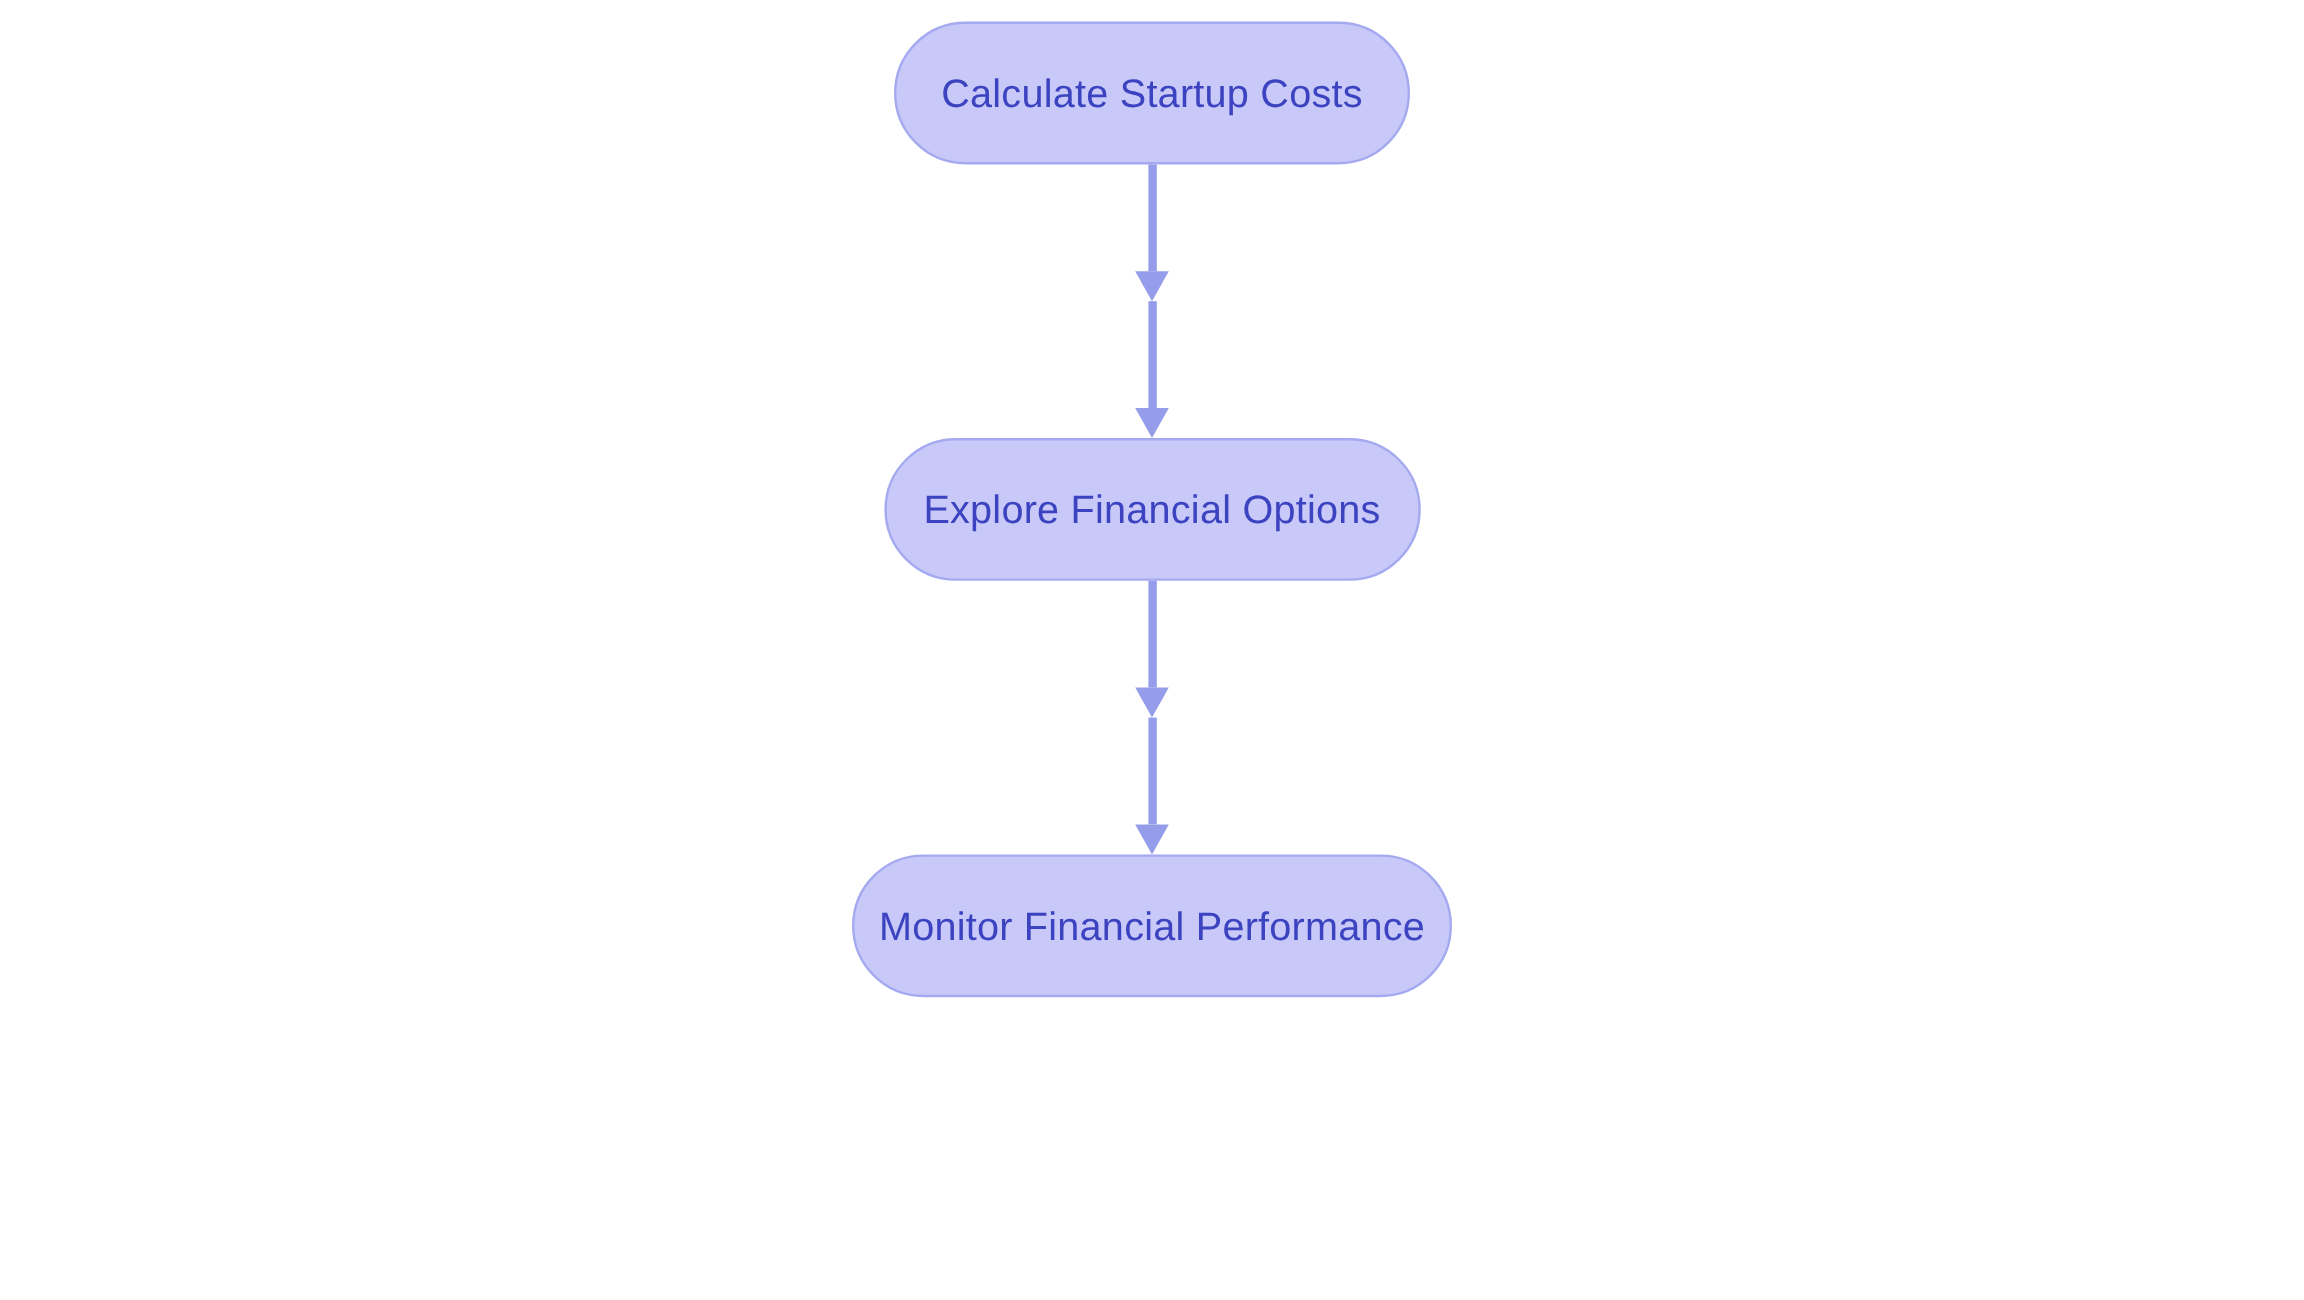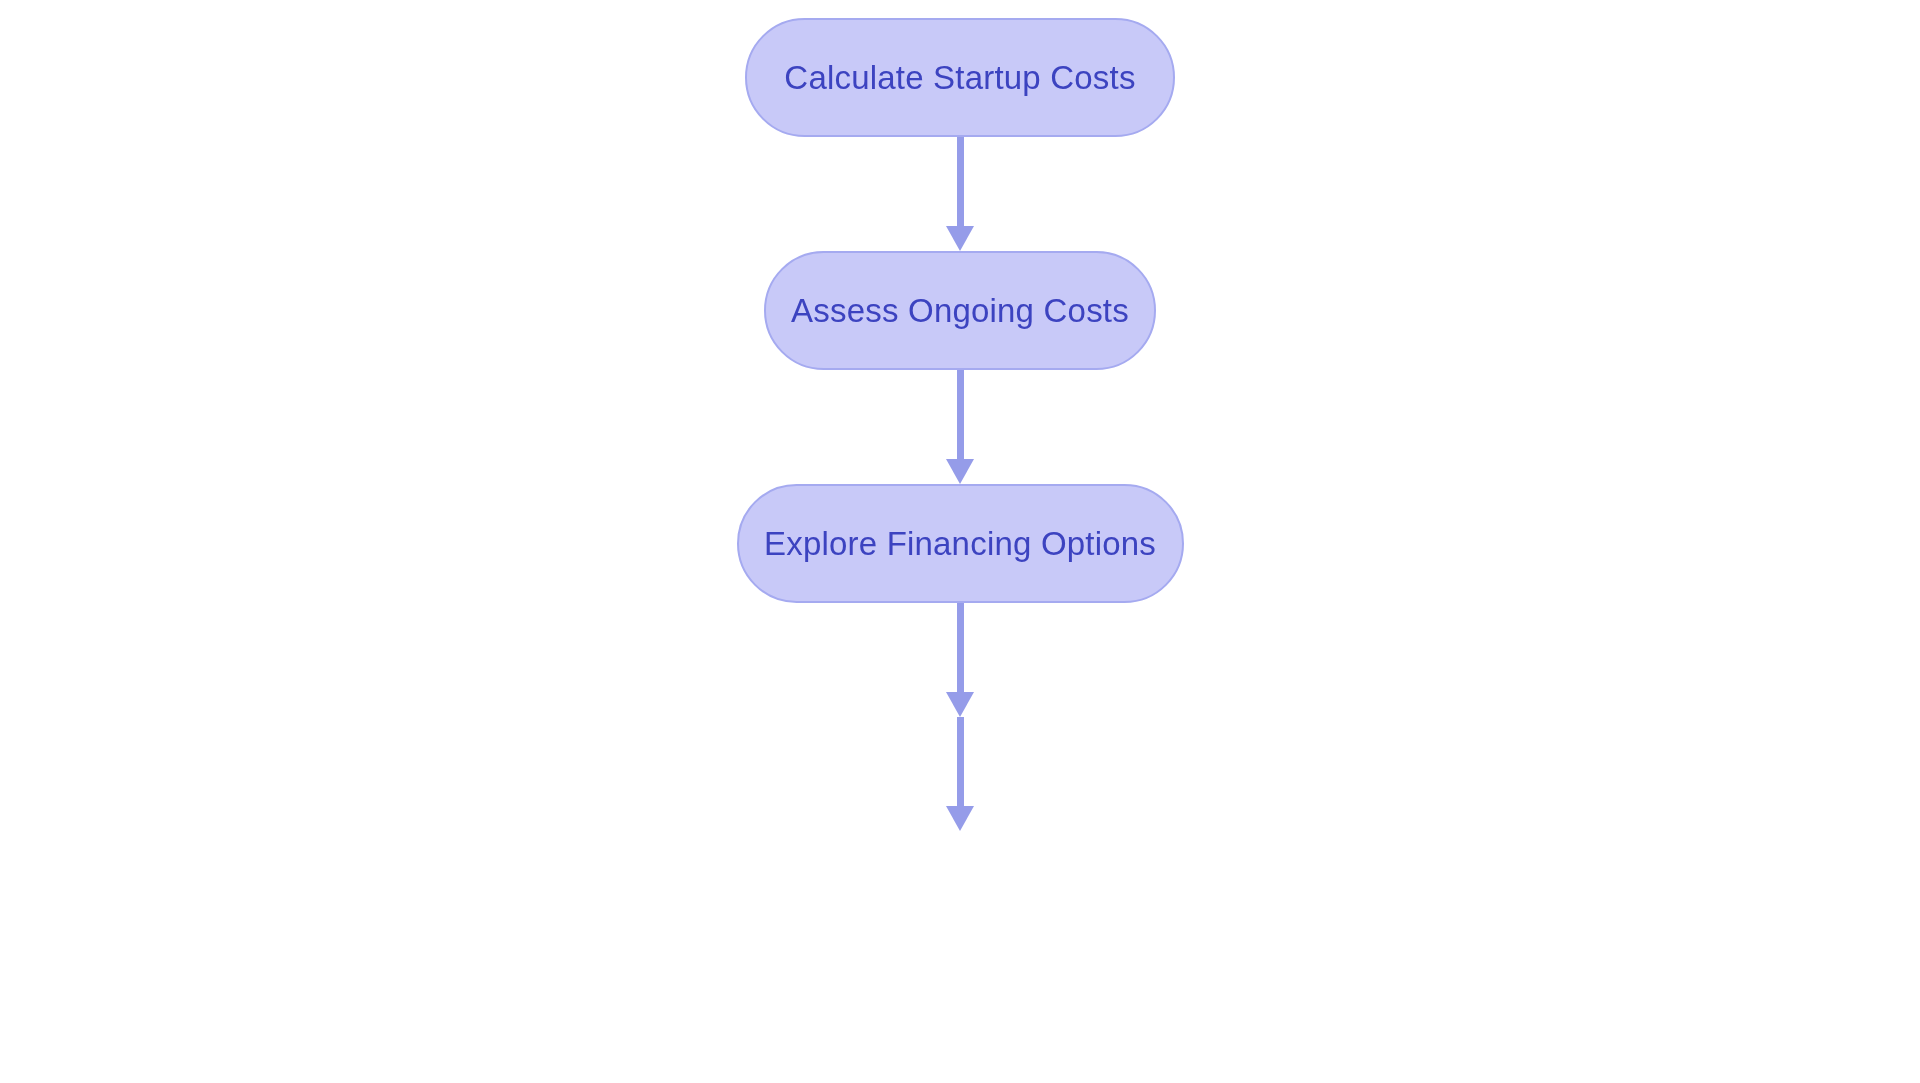--- a/index.html
+++ b/index.html
@@ -75,39 +75,39 @@
 
     <div class="node w1">
       <span>Calculate Startup Costs</span>
     </div>
 
     <div class="arrow">
       <div class="arrow-line"></div>
       <div class="arrow-head"></div>
     </div>
 
-    <div class="node w2">
-      <span>Assess Ongoing Costs</span>
-    </div>
 
     <div class="arrow">
       <div class="arrow-line"></div>
       <div class="arrow-head"></div>
     </div>
 
     <div class="node w3">
-      <span>Explore Financing Options</span>
+      <span>Explore Financial Options</span>
     </div>
 
     <div class="arrow">
       <div class="arrow-line"></div>
       <div class="arrow-head"></div>
     </div>
 
 
     <div class="arrow">
       <div class="arrow-line"></div>
       <div class="arrow-head"></div>
     </div>
 
+    <div class="node w5">
+      <span>Monitor Financial Performance</span>
+    </div>
 
   </div>
 </div>
 
 </body></html>

